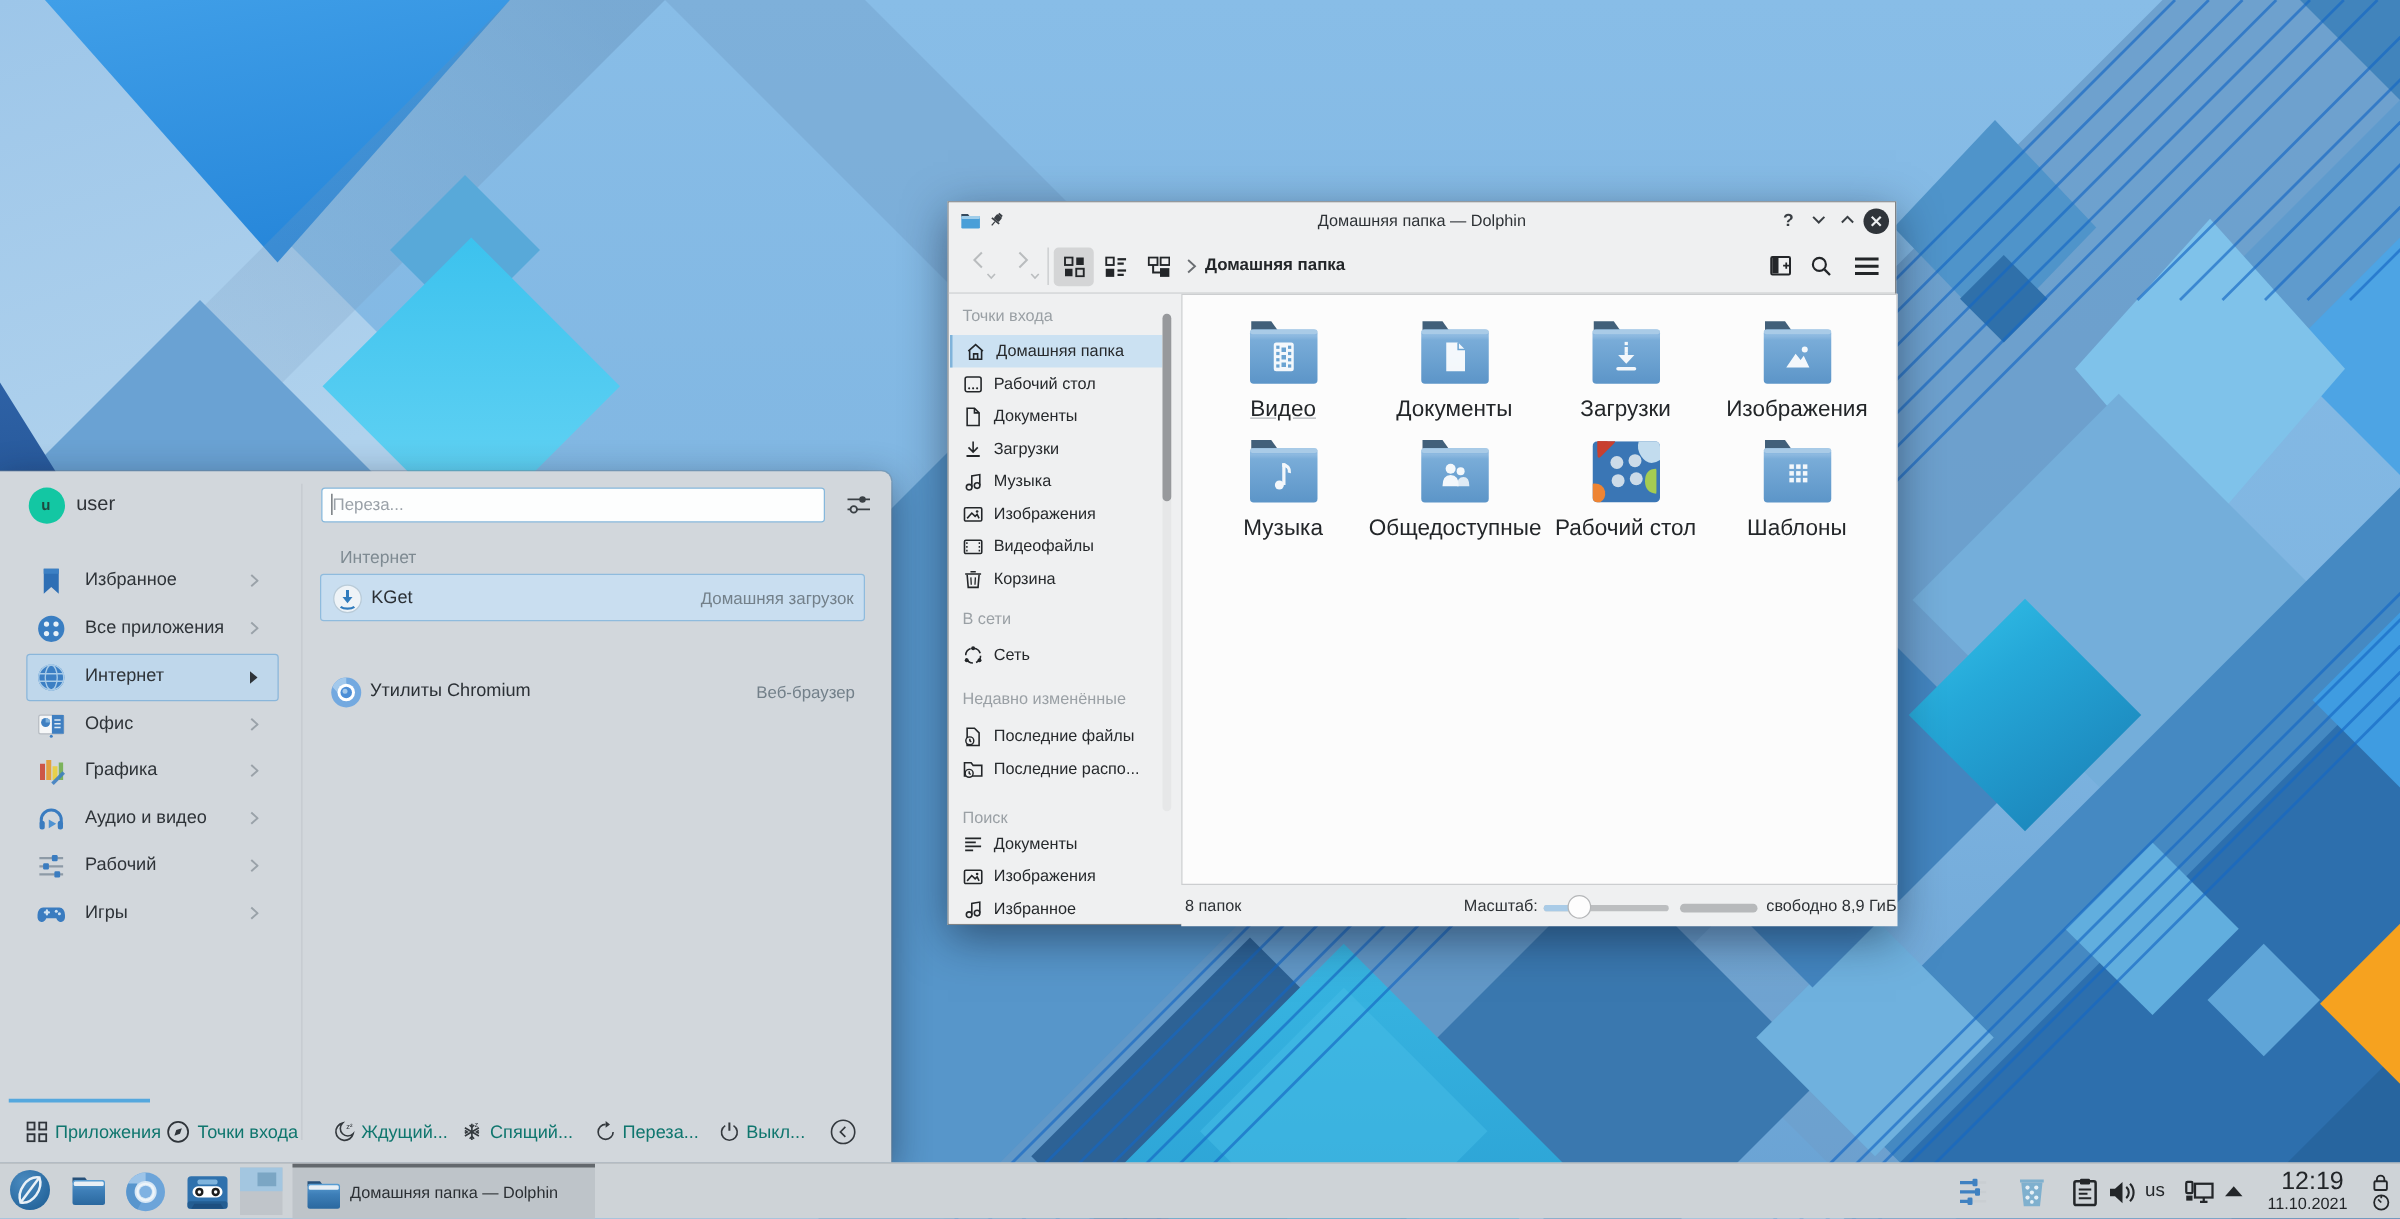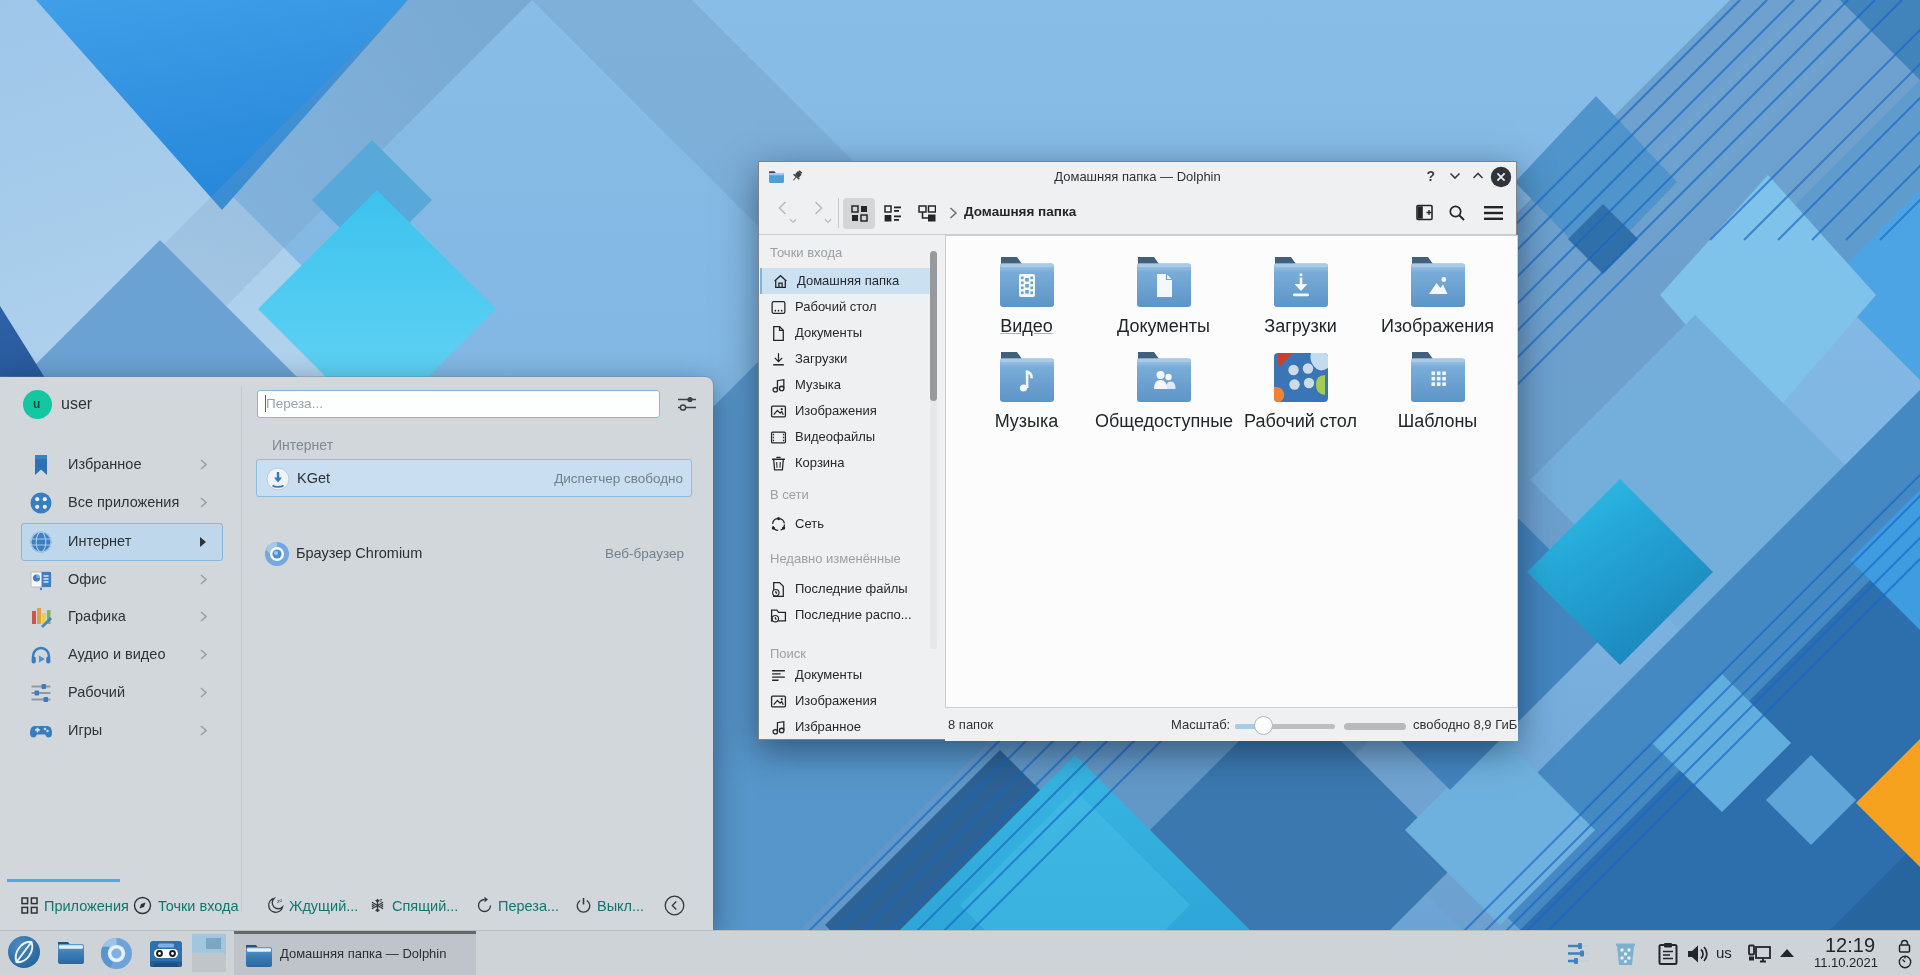--- a/index.html
+++ b/index.html
@@ -598,31 +598,31 @@
 
 <div style="position:absolute;left:272px;top:60px;font-size:14px;color:#7e8a92">Интернет</div>
 <div class="lrow" id="krow" style="top:82px">
         <span class="lic"><svg width="24" height="24" viewBox="0 0 24 24">
             <circle cx="12" cy="12" r="11" fill="#eef3f7" stroke="#b9cbd8"></circle>
             <rect x="10.8" y="5" width="2.4" height="6" fill="#2f7bbd"></rect>
             <path d="M8 10.5 h8 L12 15.5 z" fill="#2f7bbd"></path>
             <path d="M6.5 18.5 a6.5 3 0 0 0 11 0" fill="none" stroke="#2f7bbd" stroke-width="1.8"></path>
           </svg></span>
         <span class="ltit">KGet</span>
-        <span class="ldesc">Диспетчер свободно</span>
+        <span class="ldesc">Домашняя загрузок</span>
       </div>
 <div class="lrow" style="top:158px">
         <span class="lic" style="top:6px;left:8px"><svg width="26" height="26" viewBox="0 0 26 26">
             <circle cx="13" cy="13" r="12" fill="#73a9e0"></circle>
             <path d="M13 1 a12 12 0 0 0 -11 7.5 l5.5 6 a7 7 0 0 1 5.5 -7 z" fill="#a3c9ec"></path>
             <circle cx="13" cy="13" r="7" fill="#ffffff"></circle>
             <circle cx="13" cy="13" r="4.6" fill="#4c8ed6"></circle>
             <circle cx="12" cy="12" r="2" fill="#bcd8f0" opacity="0.8"></circle>
           </svg></span>
-        <span class="ltit">Браузер Chromium</span>
+        <span class="ltit">Утилиты Chromium</span>
         <span class="ldesc">Веб-браузер</span>
       </div>
 
 <div style="position:absolute;left:7px;top:502px;width:113px;height:3px;background:#55a8de"></div>
 <div style="position:absolute;left:21px;top:520px"><svg width="17" height="17" viewBox="0 0 17 17">
           <g fill="none" stroke="#2f343a" stroke-width="1.5">
             <rect x="1" y="1" width="5.6" height="5.6"></rect>
             <rect x="10.4" y="1" width="5.6" height="5.6"></rect>
             <rect x="1" y="10.4" width="5.6" height="5.6"></rect>
             <rect x="10.4" y="10.4" width="5.6" height="5.6"></rect>

